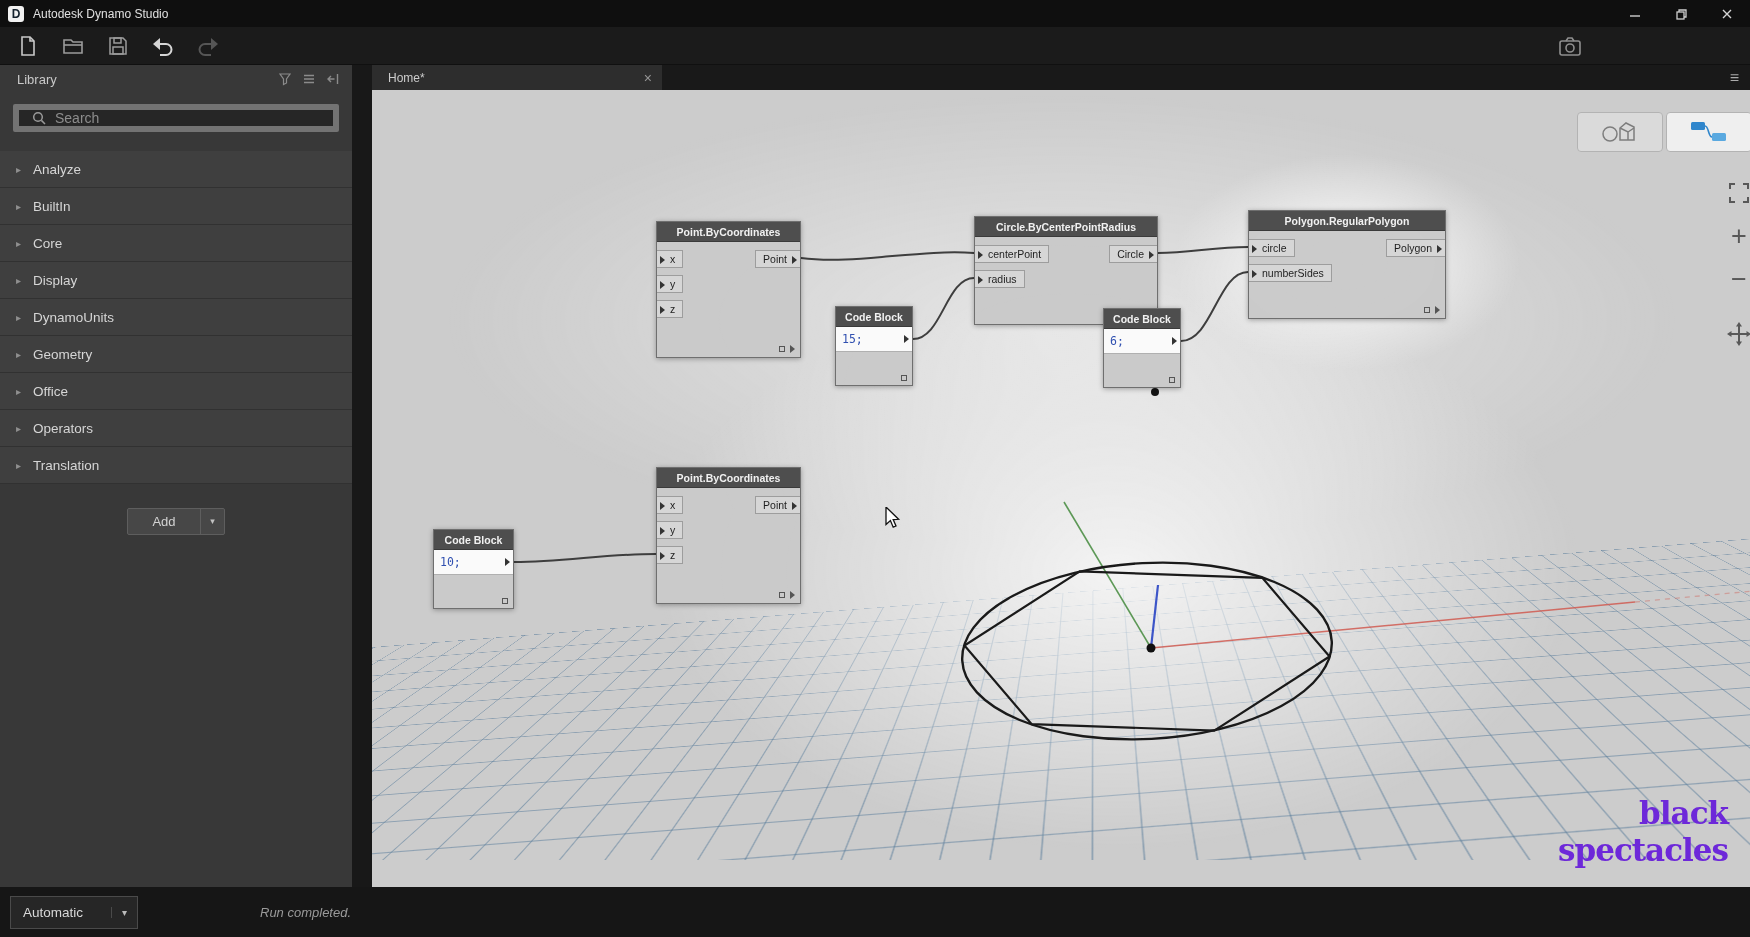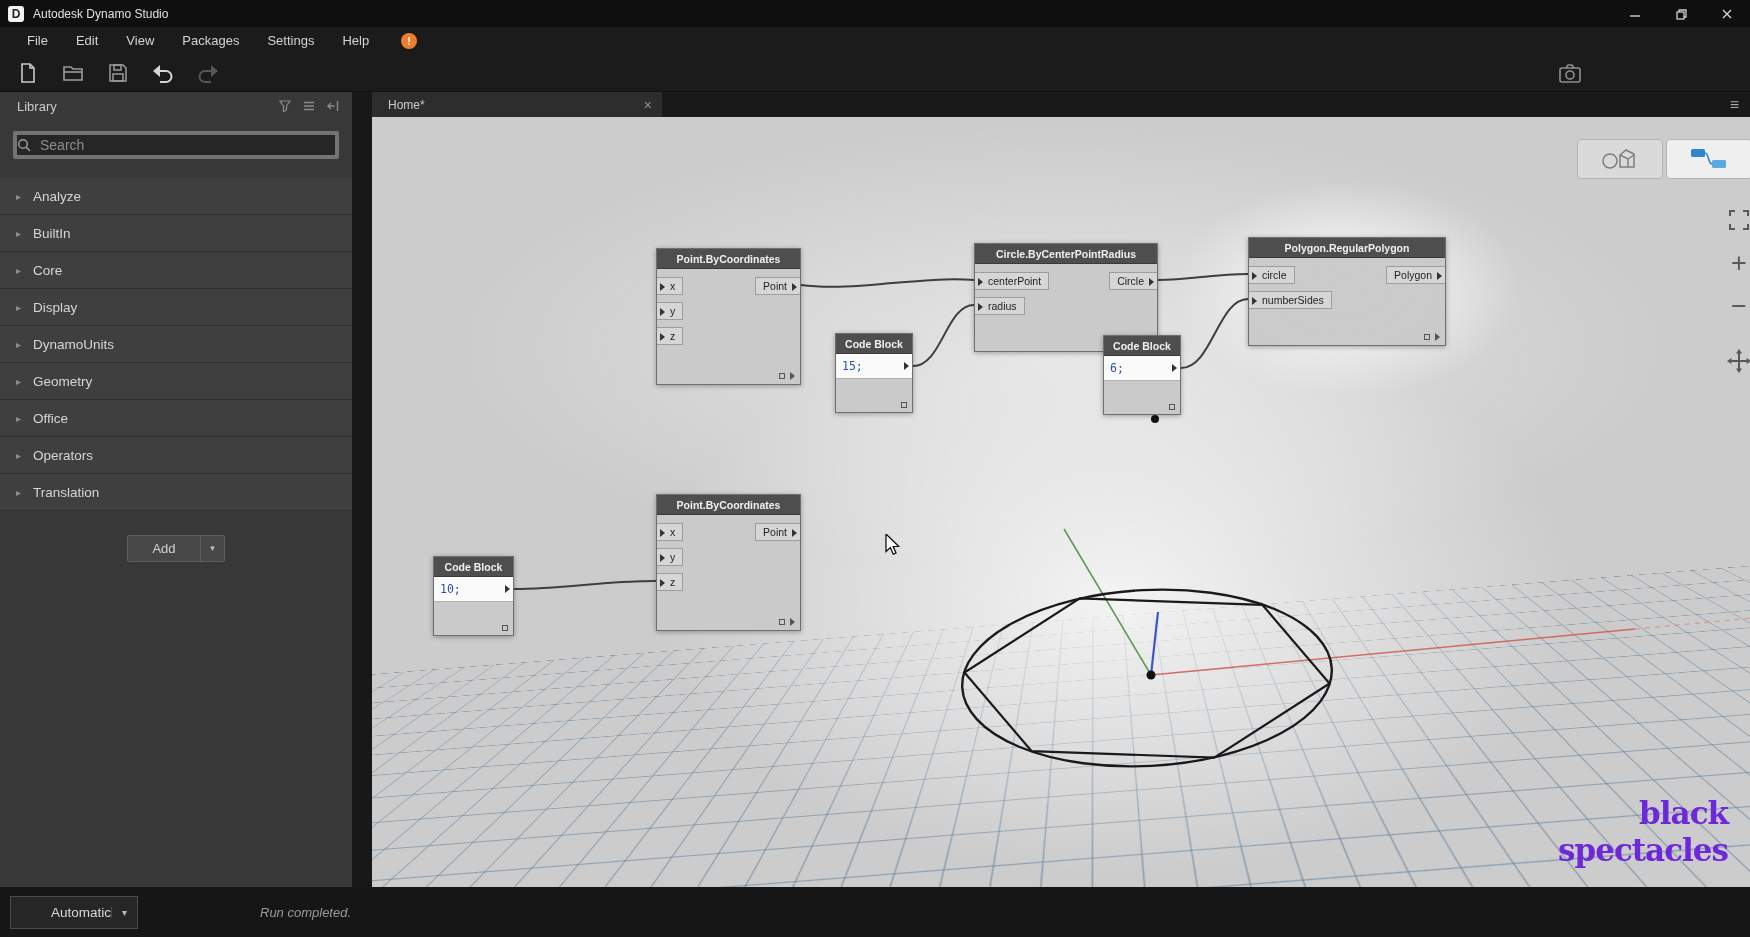--- a/index.html
+++ b/index.html
@@ -29,22 +29,22 @@
   #camera-btn { position:absolute; left:1557px; top:6px; }
 
   
   #main { flex:1 1 auto; display:flex; min-height:0; }
 
   
   #sidebar { width:352px; background:#383838; flex:0 0 auto; display:flex; flex-direction:column;gap:7px; }
   #lib-header { height:28px; display:flex; align-items:center; padding:0 12px 0 17px; }
   #lib-title { color:#c9c9c9; font-size:13px; flex:1; }
   .lib-ic { margin-left:10px; opacity:.85; }
-  #search-wrap { margin:4px 13px 12px; height:28px; background:#262626; border:4px solid #737373; border-radius:2px;
-                 display:flex; align-items:center; padding:0 0; }
+  #search-wrap { margin:4px 13px 12px; height:28px; background:#262626; border:6px solid #737373; border-radius:2px;
+                 display:flex; align-items:center; padding:0 13px; }
   #search-input { flex:1; background:transparent; border:none; outline:none; color:#ddd; font-size:14px; margin-left:7px;
                   font-family:"Liberation Sans", sans-serif; }
   #search-input::placeholder { color:#8d8d8d; }
   .cat { height:37px; display:flex; align-items:center; padding-left:16px; background:#3f3f3f;
          border-bottom:1px solid #313131; cursor:pointer; }
   .cat .tri { color:#8f8f8f; font-size:10px; width:17px; }
   .cat .lbl { color:#d6d6d6; font-size:13.5px; }
   #add-btn { margin:17px auto 0; width:98px; height:27px; display:flex; align-items:center; background:#474747;
              border:1px solid #5e5e5e; border-radius:2px; cursor:pointer; }
   #add-btn .albl { flex:1; text-align:center; color:#d2d2d2; font-size:13px; }
@@ -108,21 +108,21 @@
   .navctl.txt { font-size:27px; line-height:27px; font-weight:400; }
 
   
   #watermark { position:absolute; right:22px; bottom:18px; text-align:right; font-family:"DejaVu Serif", serif;
                font-weight:bold; font-size:31px; line-height:37px; color:#6d28d9; letter-spacing:-1px; }
 
   
   #statusbar { height:50px; background:#161616; flex:0 0 auto; display:flex; align-items:center; position:relative; }
   #run-combo { margin-left:10px; width:128px; height:33px; background:#262626; border:1px solid #4a4a4a;
                display:flex; align-items:center; cursor:pointer; }
-  #run-combo .rlbl { flex:1; padding-left:12px; color:#d8d8d8; font-size:13.5px;text-align:right; }
+  #run-combo .rlbl { flex:1; padding-left:12px; color:#d8d8d8; font-size:13.5px; }
   #run-combo .rcaret { width:26px; text-align:center; border-left:1px solid #4a4a4a; color:#bbb; font-size:10px; }
   #run-msg { position:absolute; left:260px; color:#9a9a9a; font-size:13px; font-style:italic; }
 </style>
 </head>
 <body>
 
 <div id="app">
 
   <div id="titlebar">
     <div id="app-logo">D</div>
@@ -140,29 +140,20 @@
           </svg>
       </div>
       <div class="winbtn">
         <svg width="12" height="12" viewBox="0 0 12 12">
             <path d="M2 2l8 8M10 2l-8 8" stroke="#d5d5d5" stroke-width="1.4"></path>
           </svg>
       </div>
     </div>
   </div>
 
-  <div id="menubar">
-    <span class="menu-item">File</span>
-    <span class="menu-item">Edit</span>
-    <span class="menu-item">View</span>
-    <span class="menu-item">Packages</span>
-    <span class="menu-item">Settings</span>
-    <span class="menu-item">Help</span>
-    <span id="notif">!</span>
-  </div>
 
   <div id="toolbar">
     <div class="tbtn">
       <svg width="22" height="22" viewBox="0 0 22 22" fill="none" stroke="#c9c9c9" stroke-width="1.6">
           <path d="M5 2h8l4 4v14H5z"></path>
           <path d="M13 2v4h4"></path>
         </svg>
     </div>
     <div class="tbtn">
       <svg width="22" height="22" viewBox="0 0 22 22" fill="none" stroke="#9c9c9c" stroke-width="1.6">

